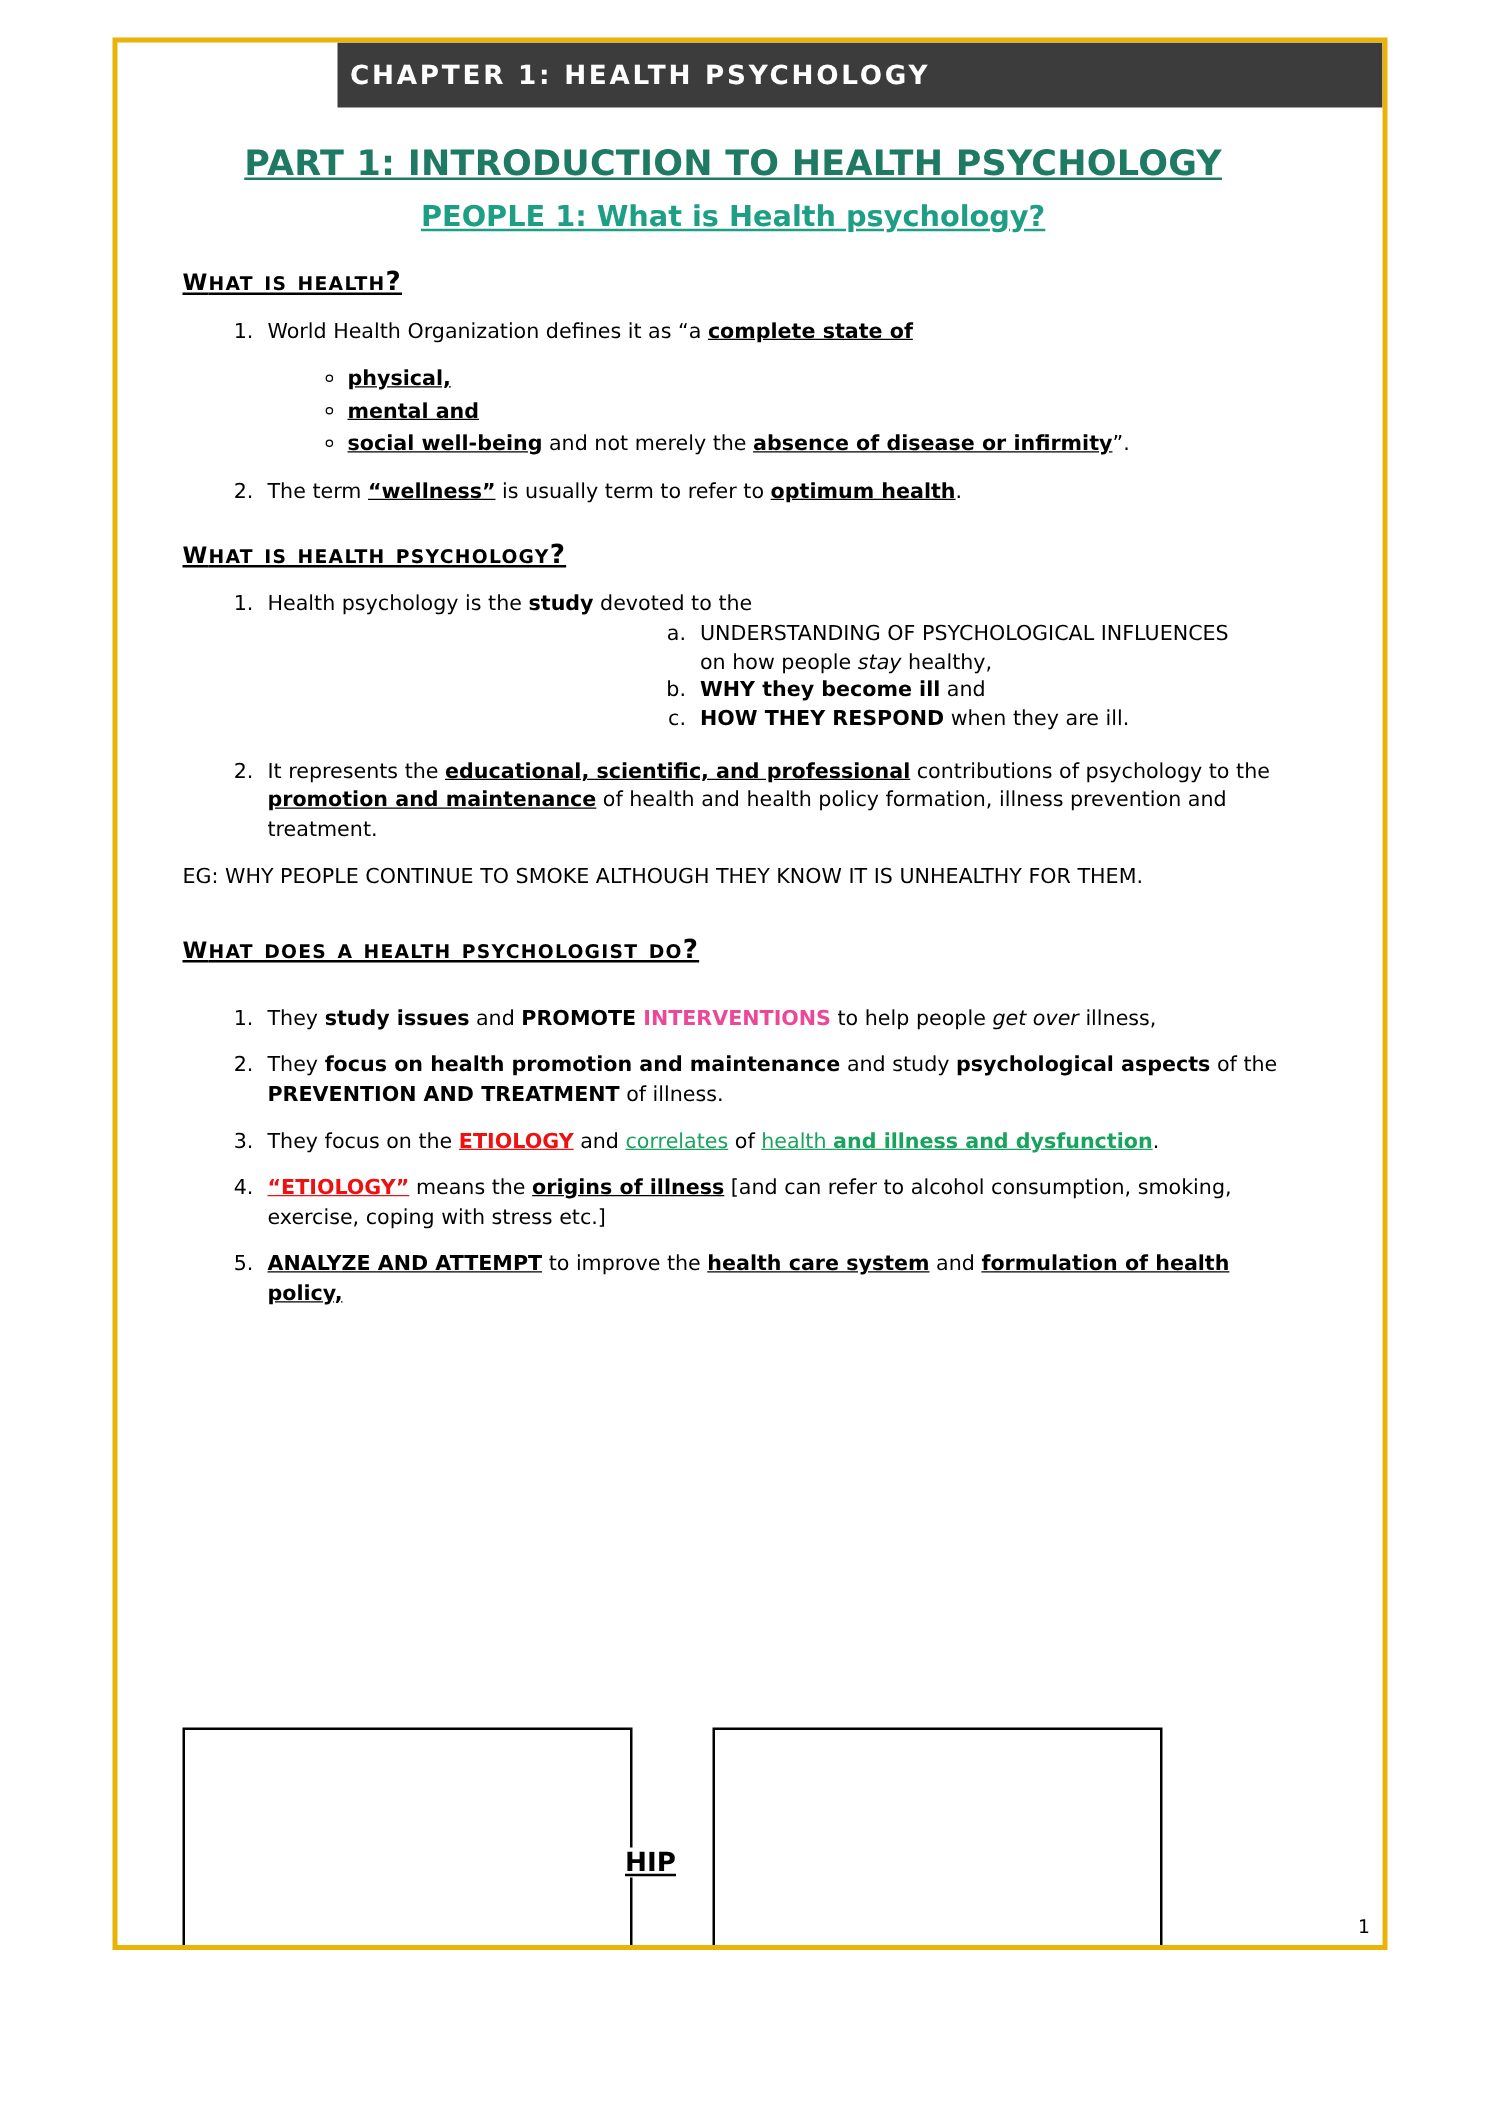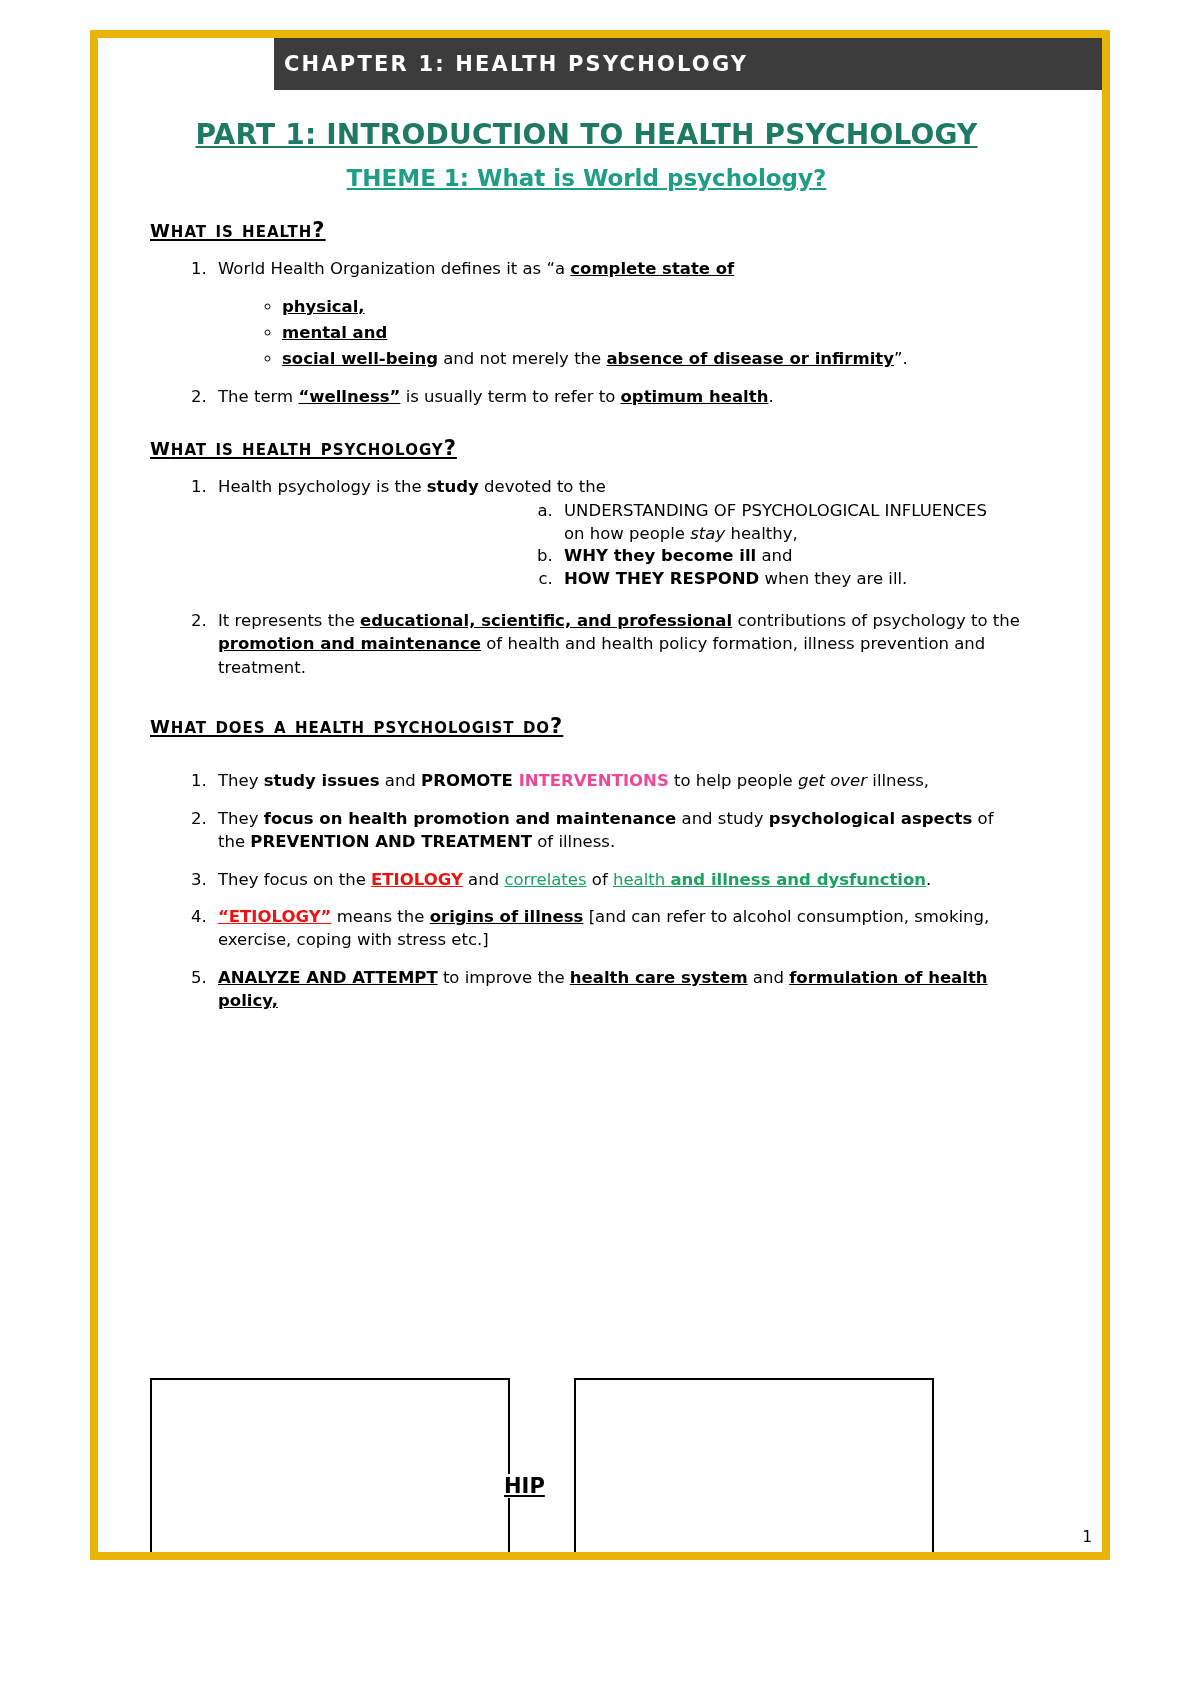--- a/index.html
+++ b/index.html
@@ -18,21 +18,21 @@
     height: 1698px;
     background: #ffffff;
     box-sizing: border-box;
     padding: 30px 36px 30px 36px;
   }
   .sheet {
     position: relative;
     width: 1020px;
     height: 1530px;
     margin: 0 auto;
-    border: 8px solid #eab308;
+    border: 4px solid #eab308;
     background: #ffffff;
     box-sizing: border-box;
     overflow: hidden;
   }
   .header-band {
     background: #3c3c3c;
     color: #ffffff;
     height: 52px;
     margin: 0 0 0 176px;
     display: flex;
@@ -159,21 +159,21 @@
 <div class="page">
   <div class="sheet">
 
     <div class="header-band">
       <span class="title">CHAPTER 1: HEALTH PSYCHOLOGY</span>
     </div>
 
     <div class="content">
 
       <div class="h-part">PART 1: INTRODUCTION TO HEALTH PSYCHOLOGY</div>
-      <div class="h-theme">THEME 1: What is World psychology?</div>
+      <div class="h-theme">PEOPLE 1: What is Health psychology?</div>
 
       <div class="sec-head small-caps">WHAT IS HEALTH?</div>
 
       <ol class="num">
         <li>
           <span>World Health Organization defines it as “a </span><b><u>complete state of </u></b>
           <ul class="circ">
             <li><b><u>physical,</u></b></li>
             <li><b><u>mental and </u></b></li>
             <li><b><u>social well-being</u></b><span> and not merely the </span><b><u>absence of disease or infirmity</u></b><span>”.</span></li>
@@ -196,20 +196,21 @@
             </li>
             <li><b>WHY they become ill</b><span> and</span></li>
             <li><b>HOW THEY RESPOND</b><span> when they are ill.</span></li>
           </ol>
         </li>
         <li style="margin-top:18px">
           <span>It represents the </span><b><u>educational, scientific, and professional</u></b><span> contributions of psychology to the </span><b><u>promotion and maintenance</u></b><span> of health and health policy formation, illness prevention and treatment.</span>
         </li>
       </ol>
 
+      <div class="para">EG: WHY PEOPLE CONTINUE TO SMOKE ALTHOUGH THEY KNOW IT IS UNHEALTHY FOR THEM.</div>
 
       <div class="sec-head small-caps" style="margin-top:30px">WHAT DOES A HEALTH PSYCHOLOGIST DO?</div>
 
       <ol class="num" style="margin-top:30px">
         <li>
           <span>They </span><b>study issues</b><span> and </span><b>PROMOTE </b><b class="blue">INTERVENTIONS</b><span> to help people </span><i>get over</i><span> illness,</span>
         </li>
         <li>
           <span>They </span><b>focus on health promotion and maintenance</b><span> and study </span><b>psychological aspects</b><span> of the </span><b>PREVENTION AND TREATMENT</b><span> of illness.</span>
         </li>

